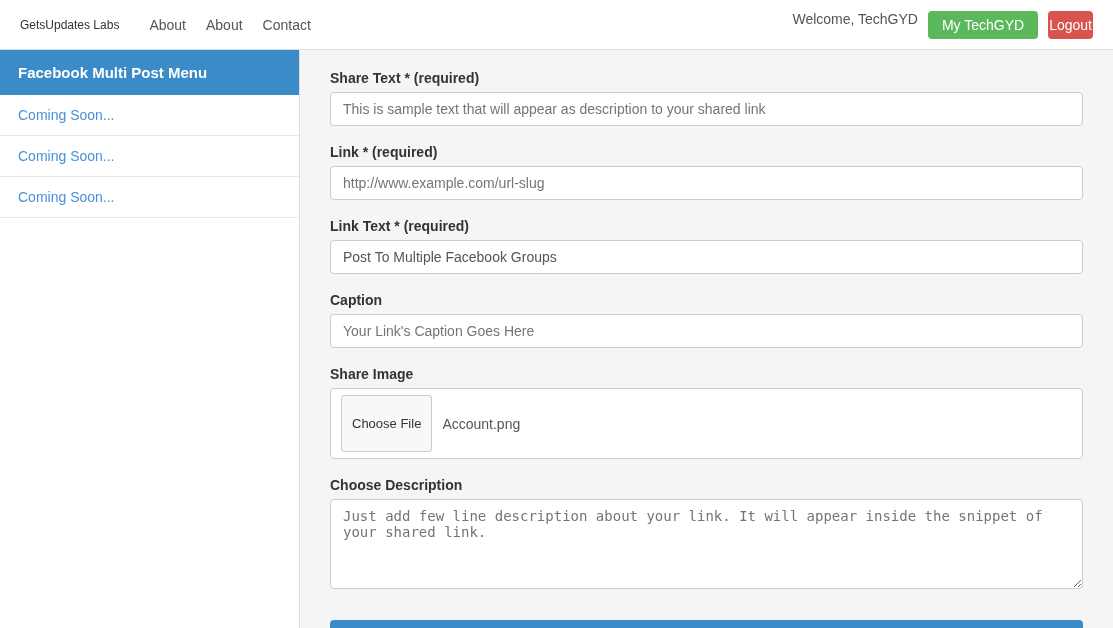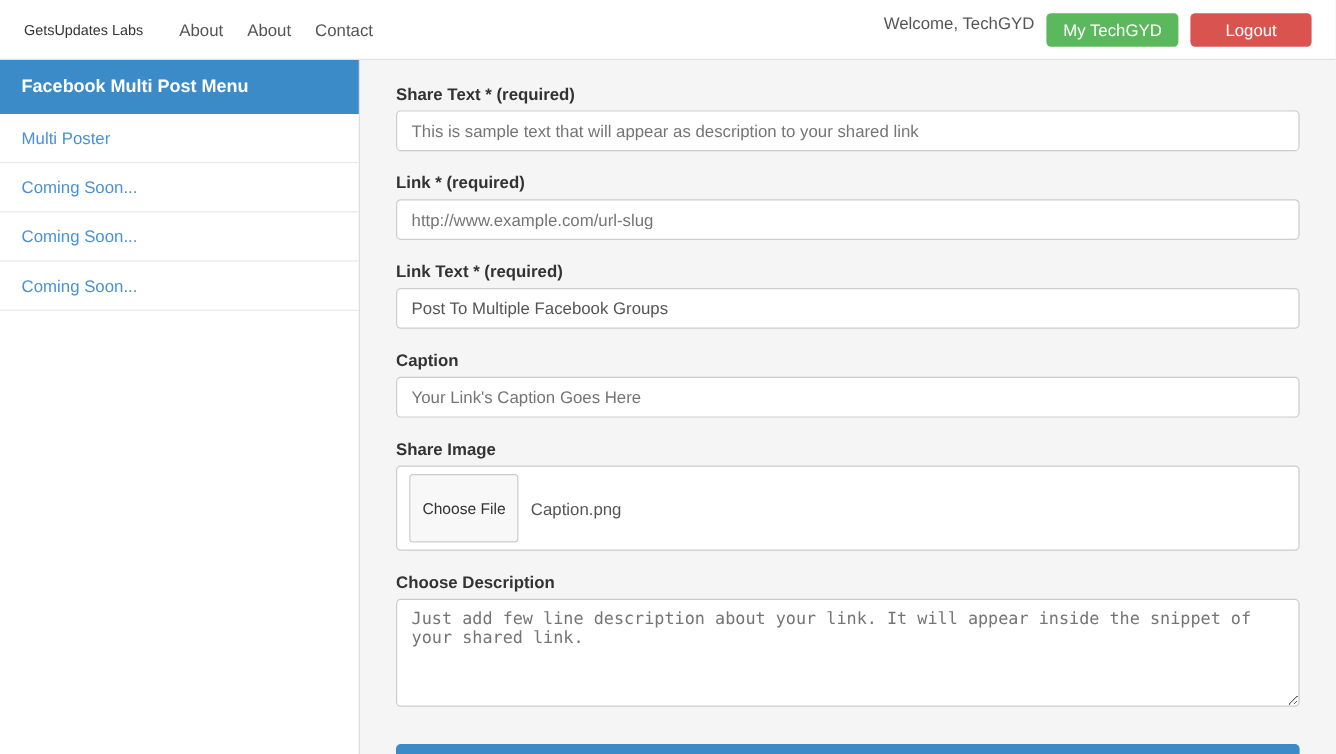--- a/index.html
+++ b/index.html
@@ -45,21 +45,21 @@
       border: none;
       padding: 6px 14px;
       border-radius: 4px;
       cursor: pointer;
       font-size: 14px;
     }
     .btn-logout {
       background: #d9534f;
       color: #fff;
       border: none;
-      padding: 6px 29px;
+      padding: 6px 1px;
       border-radius: 4px;
       cursor: pointer;
       font-size: 14px;
     }
 
     
     .container {
       display: flex;
       min-height: calc(100vh - 50px);
     }
@@ -169,21 +169,20 @@
     <span class="welcome-text">Welcome, TechGYD</span>
     <button class="btn-my-account">My TechGYD</button>
     <button class="btn-logout">Logout</button>
   </div>
 </nav>
 
 <div class="container">
 
   <aside class="sidebar">
     <div class="sidebar-menu-header">Facebook Multi Post Menu</div>
-    <div class="sidebar-item">Multi Poster</div>
     <div class="sidebar-item">Coming Soon...</div>
     <div class="sidebar-item">Coming Soon...</div>
     <div class="sidebar-item">Coming Soon...</div>
   </aside>
 
   <main class="main-content">
 
     
     <div class="form-group">
       <label class="form-label">Share Text * (required)</label>
@@ -206,21 +205,21 @@
     <div class="form-group">
       <label class="form-label">Caption</label>
       <input type="text" class="form-control" placeholder="Your Link's Caption Goes Here" style="">
     </div>
 
     
     <div class="form-group">
       <label class="form-label">Share Image</label>
       <div class="file-input-wrapper">
         <button class="choose-file-btn">Choose File</button>
-        <span class="file-name">Caption.png</span>
+        <span class="file-name">Account.png</span>
       </div>
     </div>
 
     
     <div class="form-group">
       <label class="form-label">Choose Description</label>
       <textarea class="form-control" placeholder="Just add few line description about your link. It will appear inside the snippet of your shared link." style=""></textarea>
     </div>
 
     

